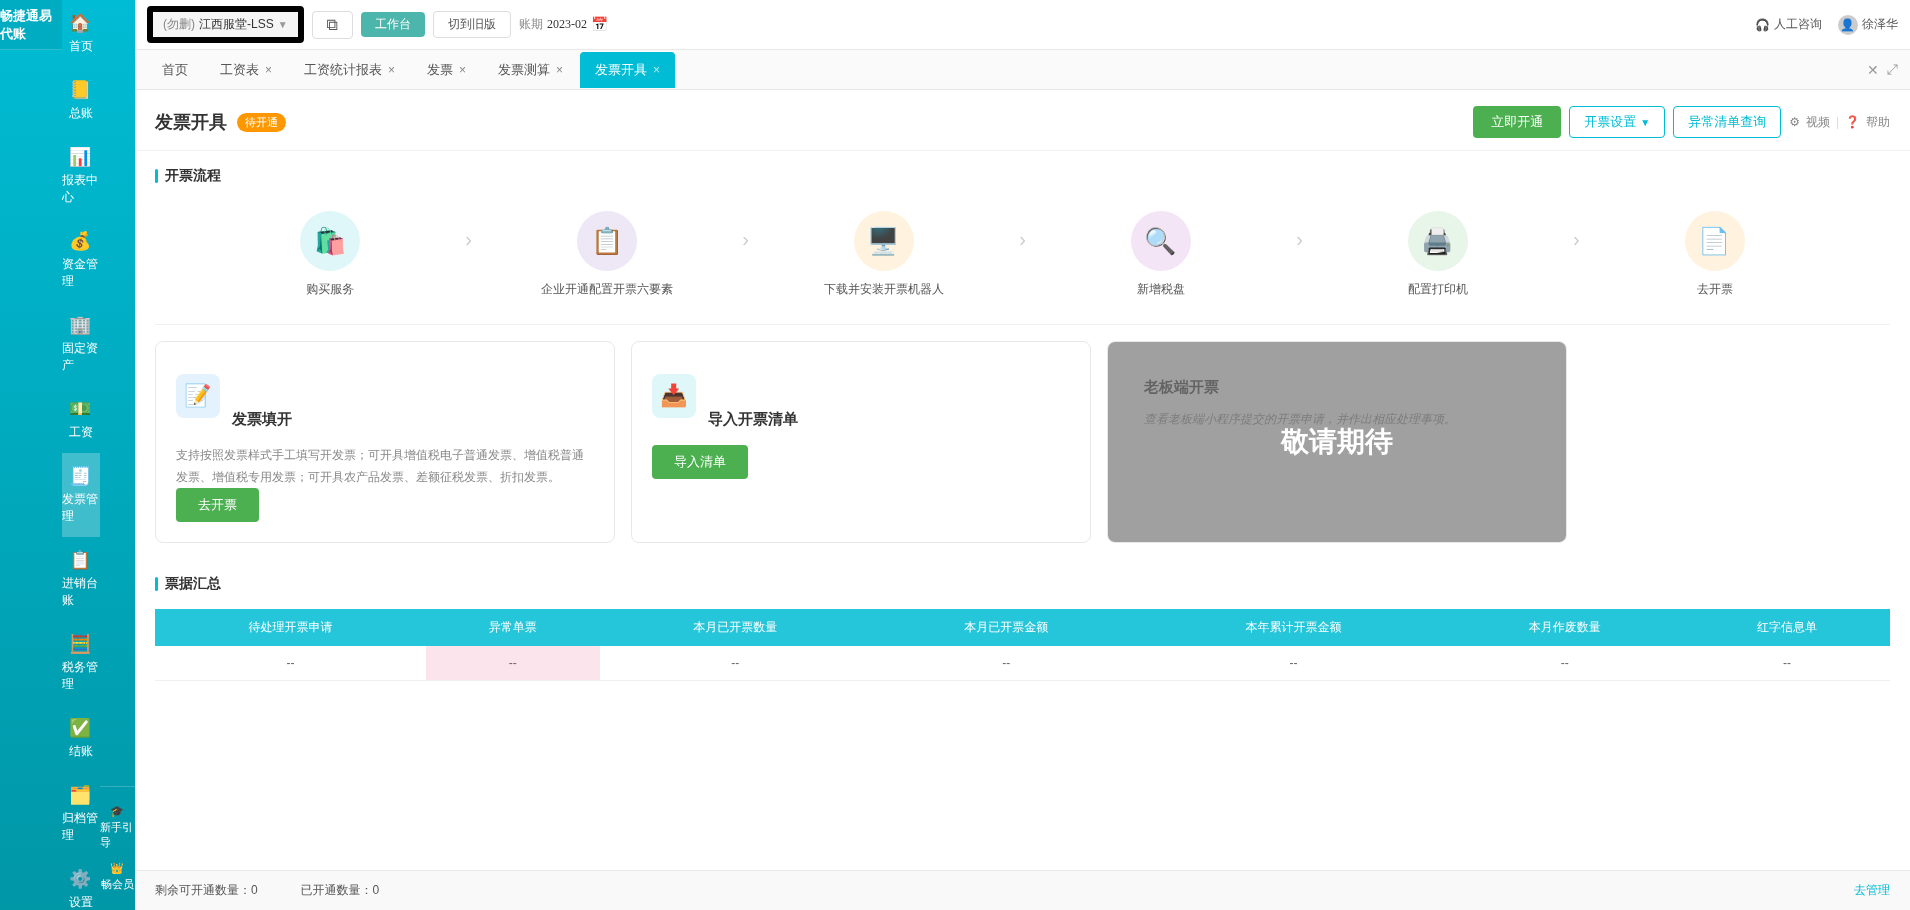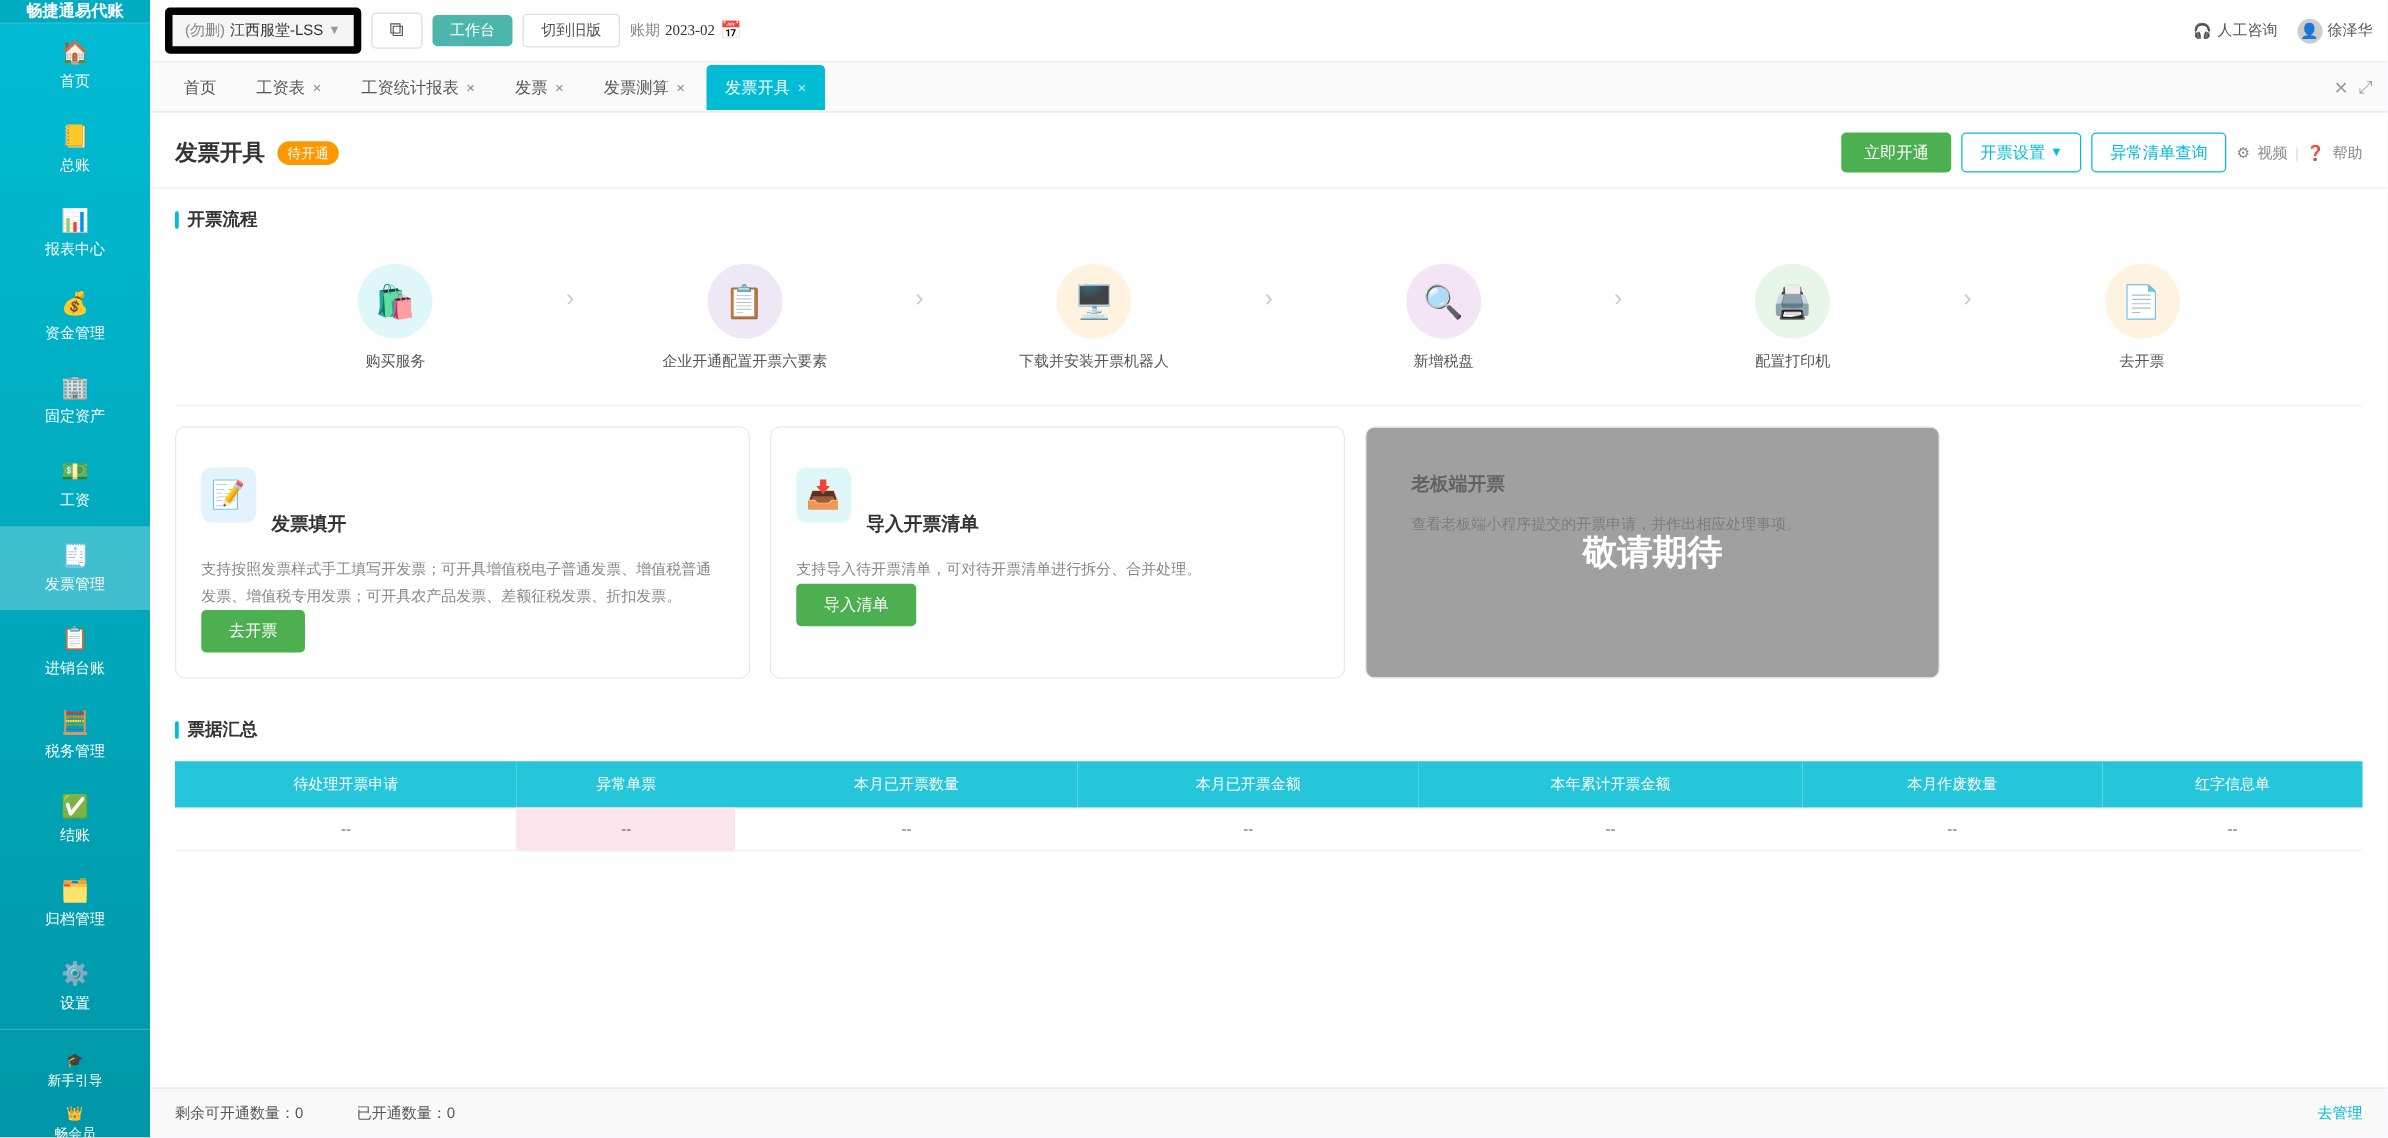--- a/index.html
+++ b/index.html
@@ -1,24 +1,24 @@
 <!DOCTYPE html>
 <html><head>
   <meta charset="utf-8">
   <style>
     * { margin: 0; padding: 0; box-sizing: border-box; }
     body { font-family: 'Microsoft YaHei', Arial, sans-serif; font-size: 12px; background: #f0f2f5; width: 1910px; height: 910px; overflow: hidden; display: flex; }
 
     
     .sidebar {
-      width: 120px;
+      width: 135px;
       background: linear-gradient(180deg, #00bcd4 0%, #0097a7 100%);
       height: 910px;
       display: flex;
-      flex-direction: column;
+      flex-direction: row;
       flex-shrink: 0;
     }
     .sidebar-logo {
       height: 50px;
       background: #00acc1;
       display: flex;
       align-items: center;
       justify-content: center;
       color: white;
       font-size: 13px;
@@ -303,21 +303,21 @@
       position: relative;
       max-width: 460px;
       min-height: 180px;
     }
     .boss-card-content {
       padding: 36px;
       position: relative;
       z-index: 1;
     }
     .boss-card-title { font-size: 15px; font-weight: bold; color: #333; margin-bottom: 12px; }
-    .boss-card-desc { font-size: 12px; color: #888; line-height: 1.8; }
+    .boss-card-desc { font-size: 12px; color: #888; line-height: 1.8; font-style: italic; }
     .boss-card-overlay {
       position: absolute;
       top: 0; left: 0; right: 0; bottom: 0;
       background: rgba(120,120,120,0.7);
       display: flex;
       align-items: center;
       justify-content: center;
       z-index: 2;
     }
     .boss-card-overlay-text {
@@ -569,21 +569,20 @@
           </div>
           <div class="method-card-desc">支持按照发票样式手工填写开发票；可开具增值税电子普通发票、增值税普通发票、增值税专用发票；可开具农产品发票、差额征税发票、折扣发票。</div>
           <button class="method-card-btn">去开票</button>
         </div>
 
         <div class="method-card">
           <div class="method-card-header">
             <div class="method-card-icon" style="background:#e0f7fa;color:#00bcd4">📥</div>
             <div class="method-card-title">导入开票清单</div>
           </div>
-          <div class="method-card-desc">支持导入待开票清单，可对待开票清单进行拆分、合并处理。</div>
           <button class="method-card-btn">导入清单</button>
         </div>
 
         <div class="boss-card">
           <div class="boss-card-content">
             <div class="boss-card-title">老板端开票</div>
             <div class="boss-card-desc">查看老板端小程序提交的开票申请，并作出相应处理事项。</div>
           </div>
           <div class="boss-card-overlay">
             <span class="boss-card-overlay-text">敬请期待</span>

